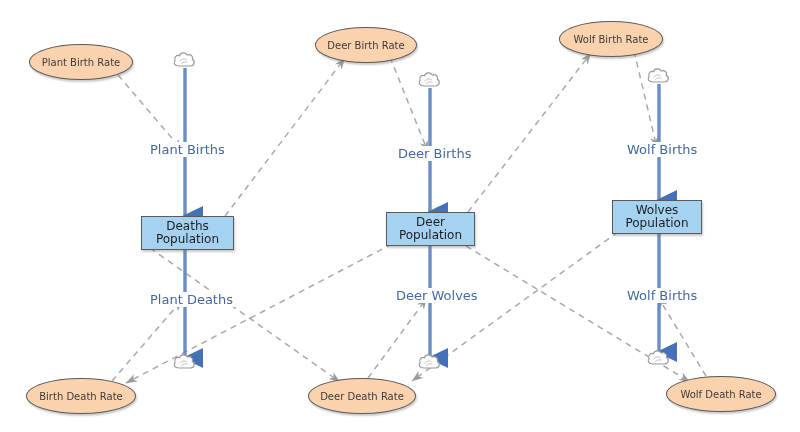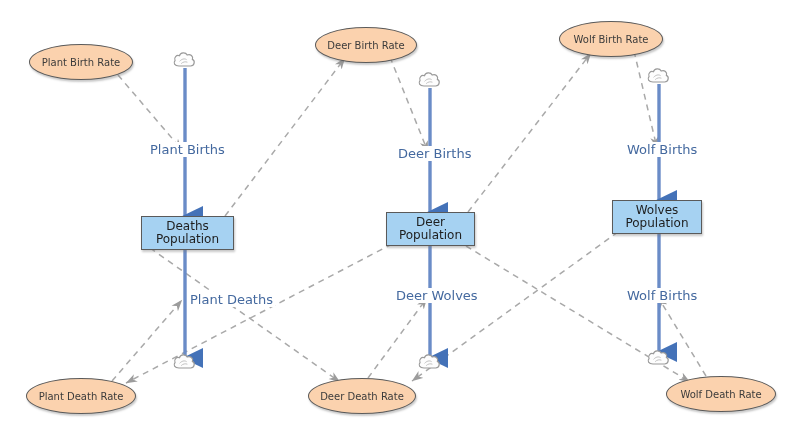--- a/index.html
+++ b/index.html
@@ -93,21 +93,21 @@
       <div class="ellipse" style="left: 29px; top: 44px; width: 102px; height: 34px;">
         <span>Plant Birth Rate</span>
       </div>
       <div class="ellipse" style="left: 315px; top: 27px; width: 100px; height: 34px;">
         <span>Deer Birth Rate</span>
       </div>
       <div class="ellipse" style="left: 559px; top: 21px; width: 102px; height: 34px;">
         <span>Wolf Birth Rate</span>
       </div>
       <div class="ellipse" style="left: 26px; top: 378px; width: 108px; height: 34px;">
-        <span>Plant Death Rate</span>
+        <span>Birth Death Rate</span>
       </div>
       <div class="ellipse" style="left: 308px; top: 378px; width: 106px; height: 34px; text-align: right;">
         <span>Deer Death Rate</span>
       </div>
       <div class="ellipse" style="left: 666px; top: 376px; width: 108px; height: 34px;">
         <span>Wolf Death Rate</span>
       </div>
     </div>
   <div id="stock-layer">
       <div class="stock" style="left: 141px; top: 216px; width: 91px; height: 32px;">
@@ -120,18 +120,18 @@
       </div>
       <div class="stock" style="left: 612px; top: 200px; width: 88px; height: 32px;">
         <span>Wolves</span>
         <span>Population</span>
       </div>
     </div>
   <div id="flowlabel-layer">
       <div class="flow-label" style="left: 148px; top: 142px;">Plant Births</div>
       <div class="flow-label" style="left: 396px; top: 146px;">Deer Births</div>
       <div class="flow-label" style="left: 625px; top: 142px;">Wolf Births</div>
-      <div class="flow-label" style="left: 148px; top: 292px; margin-left: 40px;">Plant Deaths</div>
+      <div class="flow-label" style="left: 148px; top: 292px;">Plant Deaths</div>
       <div class="flow-label" style="left: 394px; top: 288px;">Deer Wolves</div>
       <div class="flow-label" style="left: 625px; top: 288px;">Wolf Births</div>
     </div>
 
 </div>
 
 </body></html>

